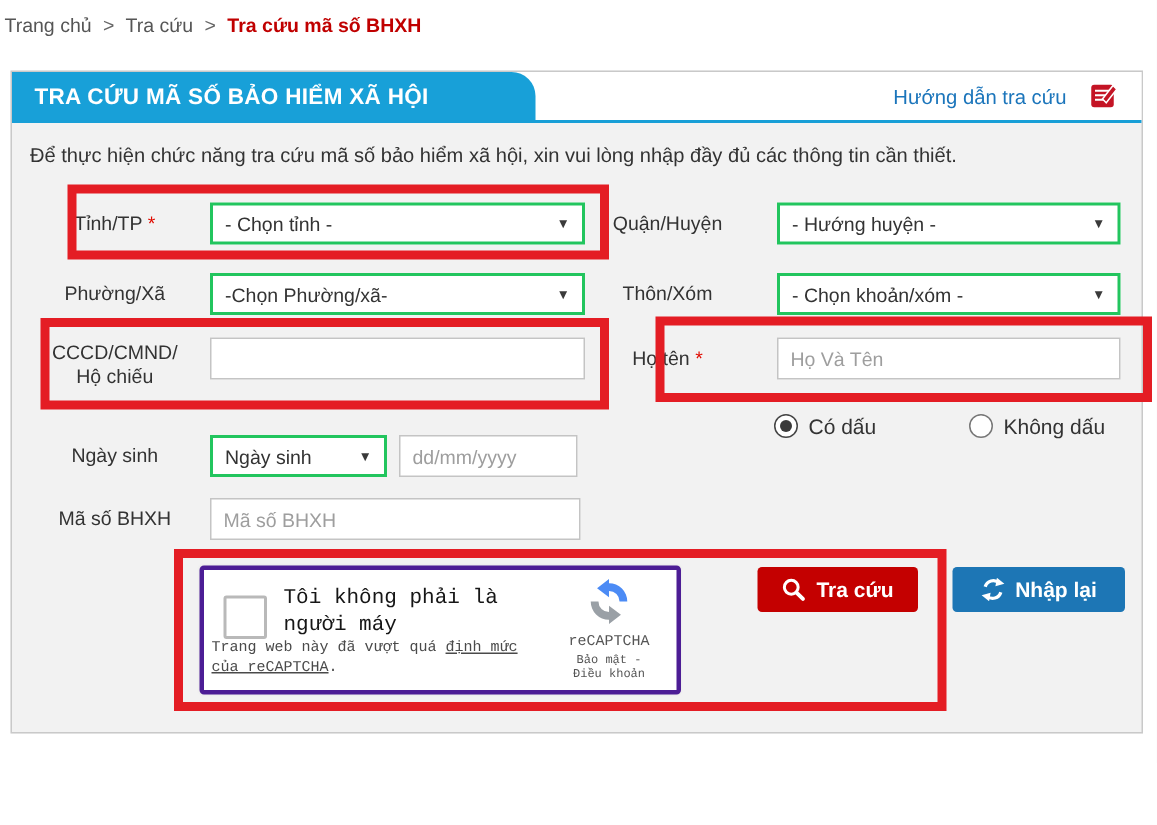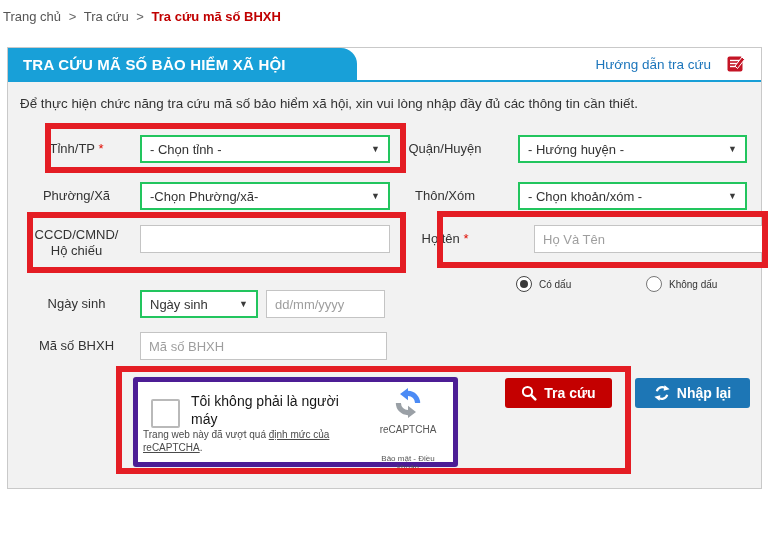--- a/index.html
+++ b/index.html
@@ -32,40 +32,40 @@
              box-sizing:border-box;display:flex;align-items:center;padding:0 22px 0 8px;
              font-size:13px;color:#333;cursor:pointer;}
   .selectbox .arrow{position:absolute;right:8px;top:50%;transform:translateY(-50%);
                     font-size:9px;color:#3a3a3a;}
   .tinput{position:absolute;height:28px;background:#fff;border:1px solid #c4c4c4;
           box-sizing:border-box;padding:0 8px;font-size:13px;color:#333;
           font-family:"Liberation Sans",sans-serif;outline:none;}
   .tinput::placeholder{color:#9e9e9e;}
 
   .radio-opt{position:absolute;display:flex;align-items:center;gap:7px;cursor:pointer;
-             font-size:10px;color:#333;}
+             font-size:14px;color:#333;}
   .radio{width:14px;height:14px;border:1px solid #777;border-radius:50%;background:#fff;
          position:relative;display:inline-block;}
   .radio.checked{border-color:#444;}
   .radio.checked::after{content:"";position:absolute;left:3px;top:3px;right:3px;bottom:3px;
          background:#3a3a3a;border-radius:50%;}
 
   
   .captcha{position:absolute;left:133px;top:377px;width:315px;height:80px;background:#fff;
-           border:5px solid #4c1d95;border-radius:3px;box-shadow:0 0 2px rgba(0,0,0,.05);}
+           border:3px solid #4c1d95;border-radius:3px;box-shadow:0 0 2px rgba(0,0,0,.05);font-family:Liberation Mono, monospace;}
   .cap-cb{position:absolute;left:13px;top:17px;width:25px;height:25px;background:#fff;
           border:2px solid #b9b9b9;border-radius:2px;cursor:pointer;}
   .cap-label{position:absolute;left:53px;top:10px;width:160px;font-size:14px;color:#161616;
              line-height:18px;}
   .cap-over{position:absolute;left:5px;top:46px;width:218px;font-size:10px;color:#4a4a4a;
             line-height:13px;}
   .cap-over .u{text-decoration:underline;cursor:pointer;}
   .cap-brandbox{position:absolute;right:12px;top:6px;width:66px;text-align:center;}
   .cap-brand{font-size:10px;color:#555;margin-top:2px;}
-  .cap-links{font-size:8px;color:#555;margin-top:19px;cursor:pointer;}
+  .cap-links{font-size:8px;color:#555;margin-top:2px;cursor:pointer;}
 
   
   .btn{position:absolute;height:30px;border:none;border-radius:3px;color:#fff;
        font-weight:bold;font-size:14px;display:flex;align-items:center;justify-content:center;
        gap:7px;cursor:pointer;font-family:"Liberation Sans",sans-serif;}
   .btn-search{left:505px;top:378px;width:107px;background:#c40000;}
   .btn-reset{left:635px;top:378px;width:115px;background:#1d76b5;justify-content:center;}
 
   
   .anno{position:absolute;border:6px solid #e41d24;box-sizing:border-box;
@@ -137,21 +137,21 @@
   <div class="lbl" style="left:20px;top:227px;width:113px;">
     <span>CCCD/CMND/</span><br>
     <span>Hộ chiếu</span>
   </div>
   <input class="tinput" style="left: 140px; top: 225px; width: 250px;">
 
   <div class="lbl" style="left:380px;top:231px;width:130px;">
     <span>Họ tên</span>
     <span class="req">*</span>
   </div>
-  <input class="tinput" style="left: 518px; top: 225px; width: 229px; margin-left: 16px;" placeholder="Họ Và Tên">
+  <input class="tinput" style="left: 518px; top: 225px; width: 229px;" placeholder="Họ Và Tên">
 
   <div class="radio-opt" style="left:516px;top:276px;">
     <span class="radio checked"></span>
     <span>Có dấu</span>
   </div>
   <div class="radio-opt" style="left:646px;top:276px;">
     <span class="radio"></span>
     <span>Không dấu</span>
   </div>
 

